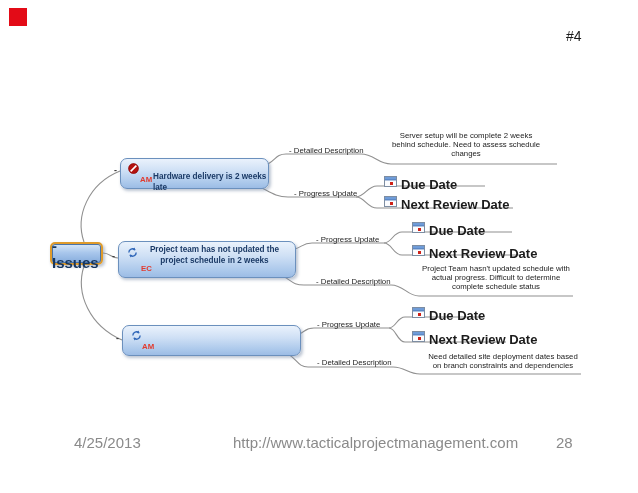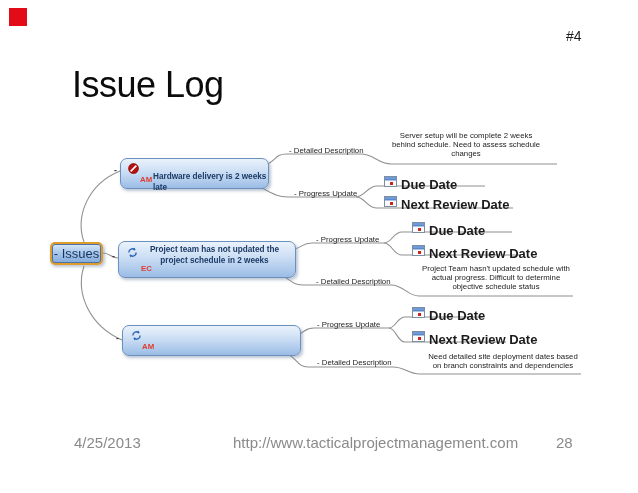--- a/index.html
+++ b/index.html
@@ -12,40 +12,39 @@
   svg.lines{position:absolute;left:0;top:0;z-index:0;}
   svg.lines path{fill:none;stroke:#909090;stroke-width:1.1;}
   
   .topic{position:absolute;z-index:2;border:1px solid #6b90bd;border-radius:7px;
          background:linear-gradient(180deg,#eaf2fc 0%,#cfe0f5 40%,#a8c6ea 85%,#9cbce5 100%);
          box-shadow:1.5px 2px 3px rgba(110,130,160,.45);}
   .root{border:2px solid #df9b2b;border-radius:5px;
         background:linear-gradient(180deg,#d8e8f8 0%,#a9c7ec 45%,#85abdc 100%);
         box-shadow:inset 0 0 0 1px #4a74a8,1.5px 2px 3px rgba(110,130,160,.45);
         display:flex;align-items:center;justify-content:center;}
-  .root-label{font-size:13px;font-weight:normal;color:#16365f;}
+  .root-label{font-size:15px;font-weight:bold;color:#16365f;}
   .node-title{position:absolute;font-size:8.2px;font-weight:bold;color:#1b3a66;line-height:10.5px;}
   .owner{position:absolute;font-size:7.8px;font-weight:bold;color:#e23b2e;}
   .collapse{position:absolute;z-index:3;font-size:9px;font-weight:bold;color:#3a3a3a;line-height:6px;}
   
   .lbl{position:absolute;z-index:1;font-size:7.8px;color:#1c1c1c;white-space:nowrap;}
   .desc{position:absolute;z-index:1;font-size:7.8px;color:#1c1c1c;text-align:center;line-height:9px;}
   .datelbl{position:absolute;z-index:1;font-size:13px;font-weight:600;color:#1c1c1c;white-space:nowrap;}
   .icon{position:absolute;z-index:3;display:block;}
   
   .footer{font-size:15px;color:#8a8a8a;}
 </style>
 </head>
 <body>
 
 <div class="slide">
 
   <div class="abs red-marker"></div>
   <div class="abs slide-num">#4</div>
-  <div class="abs title">Issue Log</div>
 
   <svg class="lines" width="638" height="493">
     <path d="M 84,242 C 75,216 88,184 120,171"></path>
     <path d="M 103,253 C 110,253 111,258 118,258"></path>
     <path d="M 84,266 C 75,294 90,326 122,340"></path>
 
     <path d="M 268,164 C 276,160 276,154 286,154 L 361,154 C 374,154 378,164 391,164 L 557,164"></path>
     <path d="M 260,187 C 270,192 276,197 288,197 L 356,197"></path>
     <path d="M 356,197 C 365,197 367,186 377,186 L 485,186"></path>
     <path d="M 356,197 C 365,197 367,208 377,208 L 513,208"></path>
@@ -126,21 +125,21 @@
   </svg>
   <span class="datelbl" style="left:429px;top:223px;">Due Date</span>
   <svg class="icon" style="left:412px;top:245px;" viewBox="0 0 13 11" width="13" height="11">
     <rect x="0.5" y="0.5" width="12" height="10" fill="#fbfcfe" stroke="#7d8da2"></rect>
       <rect x="1" y="1" width="11" height="3" fill="#6f9cd8"></rect>
       <rect x="1" y="3.6" width="11" height="0.8" fill="#3f6cae"></rect>
       <rect x="6" y="6" width="3" height="3" fill="#cf2218"></rect>
   </svg>
   <span class="datelbl" style="left:429px;top:246px;">Next Review Date</span>
   <span class="lbl" style="left:316px;top:277px;">- Detailed Description</span>
-  <div class="desc" style="left:419px;top:264px;width:154px;">Project Team hasn't updated schedule with actual progress.  Difficult to determine objective schedule status</div>
+  <div class="desc" style="left:419px;top:264px;width:154px;">Project Team hasn't updated schedule with actual progress.  Difficult to determine complete schedule status</div>
 
   <span class="lbl" style="left:317px;top:320px;">- Progress Update</span>
   <svg class="icon" style="left:412px;top:307px;" viewBox="0 0 13 11" width="13" height="11">
     <rect x="0.5" y="0.5" width="12" height="10" fill="#fbfcfe" stroke="#7d8da2"></rect>
       <rect x="1" y="1" width="11" height="3" fill="#6f9cd8"></rect>
       <rect x="1" y="3.6" width="11" height="0.8" fill="#3f6cae"></rect>
       <rect x="6" y="6" width="3" height="3" fill="#cf2218"></rect>
   </svg>
   <span class="datelbl" style="left:429px;top:308px;">Due Date</span>
   <svg class="icon" style="left:412px;top:331px;" viewBox="0 0 13 11" width="13" height="11">

